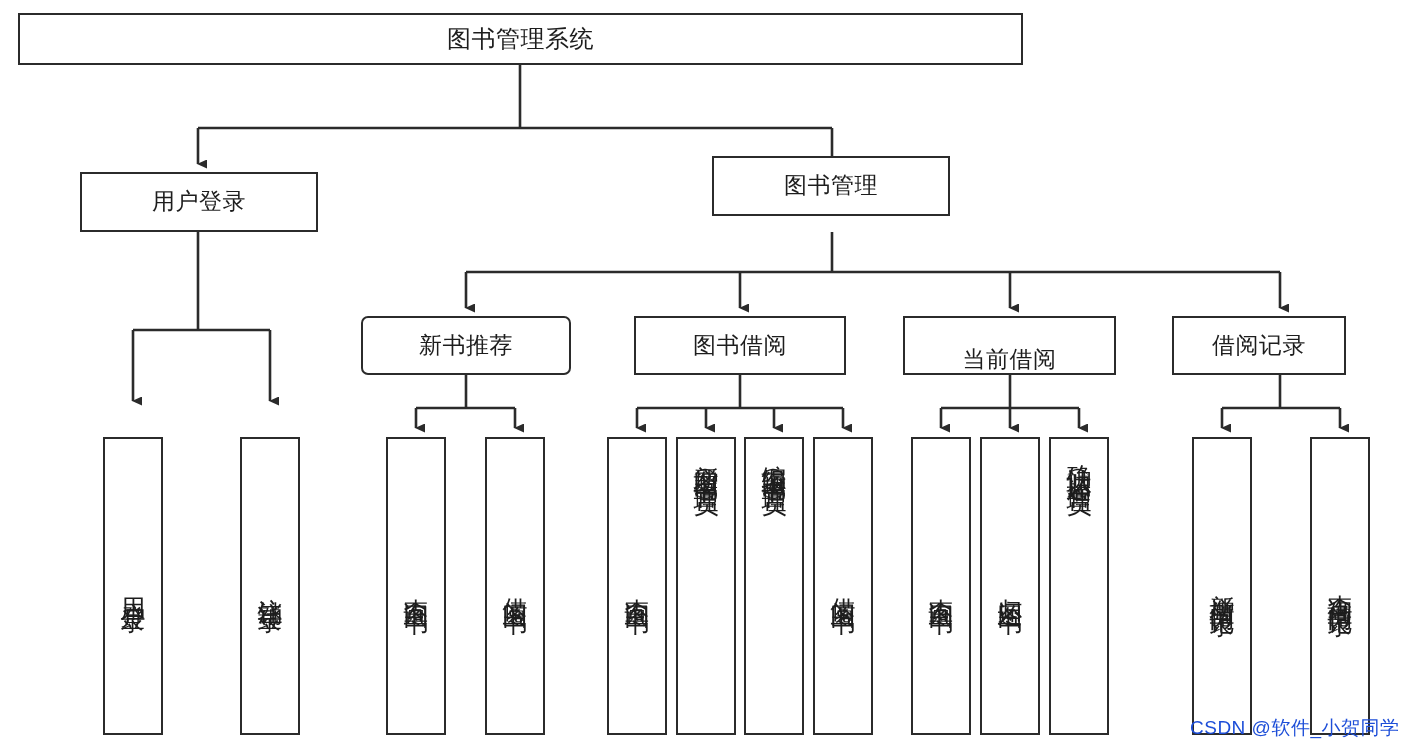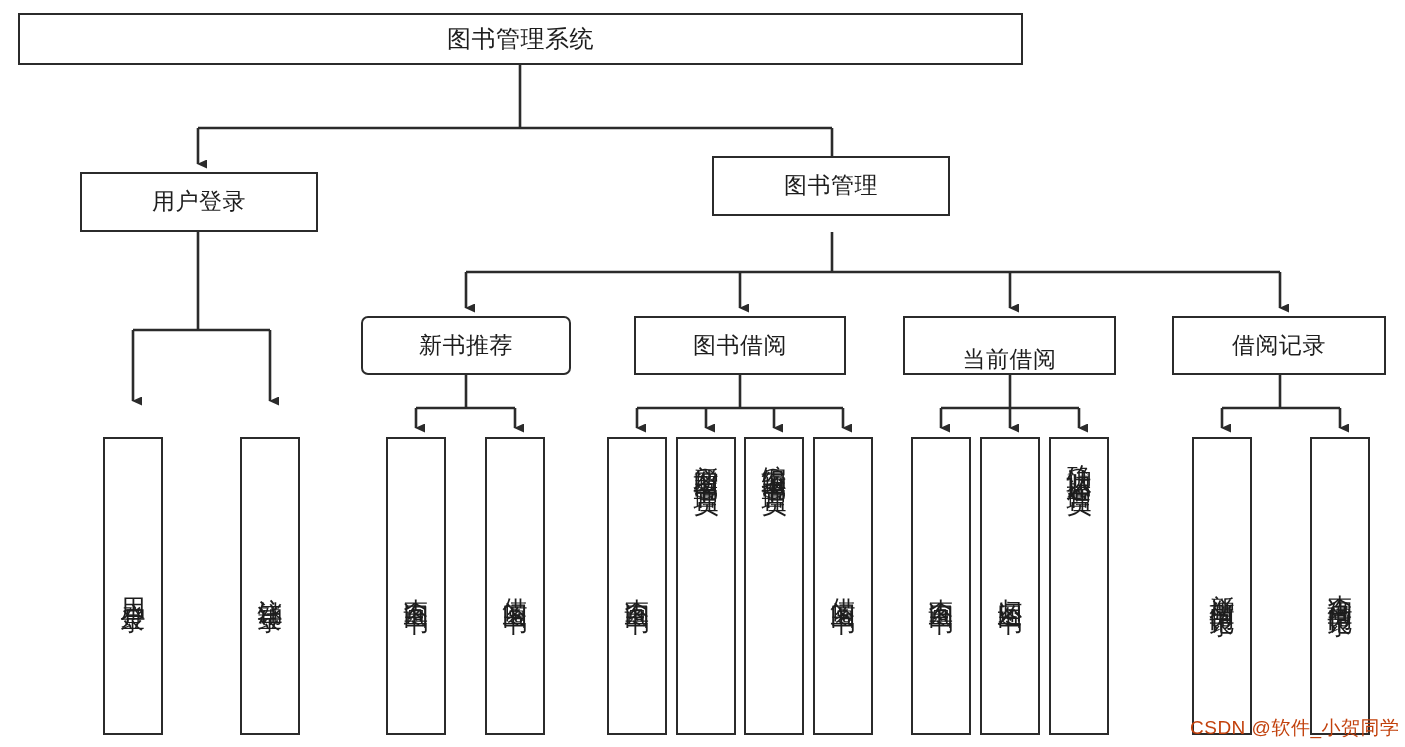--- a/index.html
+++ b/index.html
@@ -66,21 +66,21 @@
   }
   .node.vert.align-center {
     align-items: center;
   }
   .node.vert.align-top {
     align-items: flex-start;
     padding-top: 6px;
   }
   .watermark {
     position: absolute;
-    color: #c2410c;
+    color: #1d4ed8;
     font-size: 19px;
     white-space: nowrap;
     z-index: 5;
     letter-spacing: 0.5px;
   }
 </style>
 </head>
 <body>
 
 <div id="diagram-canvas">
@@ -150,21 +150,21 @@
 
   <div class="node horiz" style="left:361px; top:316px; width:210px; height:59px;border-radius:7px;">
     <span class="node-label">新书推荐</span>
   </div>
   <div class="node horiz" style="left:634px; top:316px; width:212px; height:59px;">
     <span class="node-label">图书借阅</span>
   </div>
   <div class="node horiz" style="left:903px; top:316px; width:213px; height:59px;align-items:flex-end;">
     <span class="node-label">当前借阅</span>
   </div>
-  <div class="node horiz" style="left:1172px; top:316px; width:214px; height:59px;">
+  <div class="node horiz" style="left:1172px; top:316px; width:174px; height:59px;">
     <span class="node-label">借阅记录</span>
   </div>
 
   <div class="node vert align-center" style="left:103px; top:437px; width:60px; height:298px;">
     <span class="node-label">用户登录</span>
   </div>
   <div class="node vert align-center" style="left:240px; top:437px; width:60px; height:298px;">
     <span class="node-label">注销登录</span>
   </div>
 

